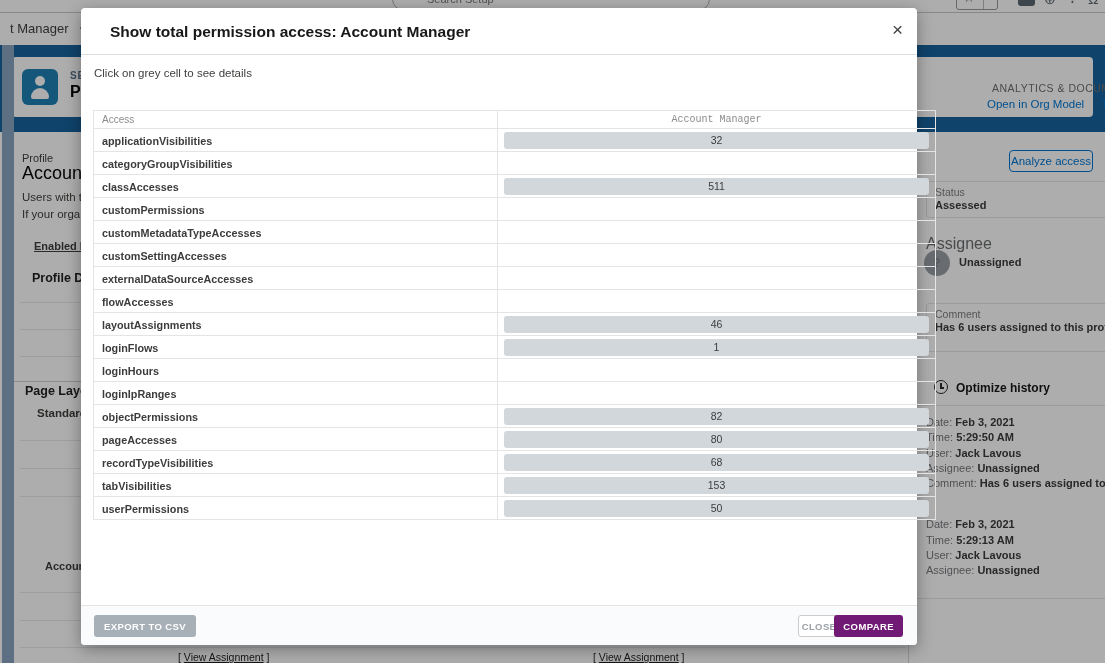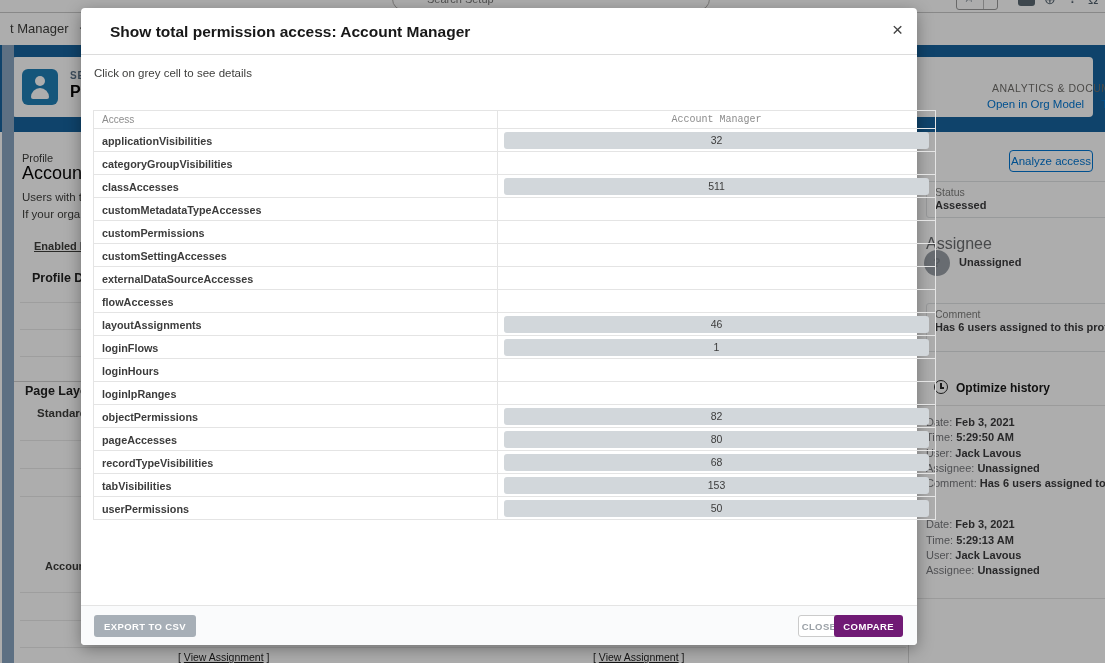--- a/index.html
+++ b/index.html
@@ -279,26 +279,26 @@
           </tr>
 
           <tr>
             <td class="c1"><span class="rowlabel">classAccesses</span></td>
             <td class="c2">
               <span class="pill">511</span>
             </td>
           </tr>
 
           <tr>
+            <td class="c1"><span class="rowlabel">customPermissions</span></td>
+            <td class="c2"></td>
+          </tr>
+
+          <tr>
             <td class="c1"><span class="rowlabel">customMetadataTypeAccesses</span></td>
-            <td class="c2"></td>
-          </tr>
-
-          <tr>
-            <td class="c1"><span class="rowlabel">customPermissions</span></td>
             <td class="c2"></td>
           </tr>
 
           <tr>
             <td class="c1"><span class="rowlabel">customSettingAccesses</span></td>
             <td class="c2"></td>
           </tr>
 
           <tr>
             <td class="c1"><span class="rowlabel">externalDataSourceAccesses</span></td>

